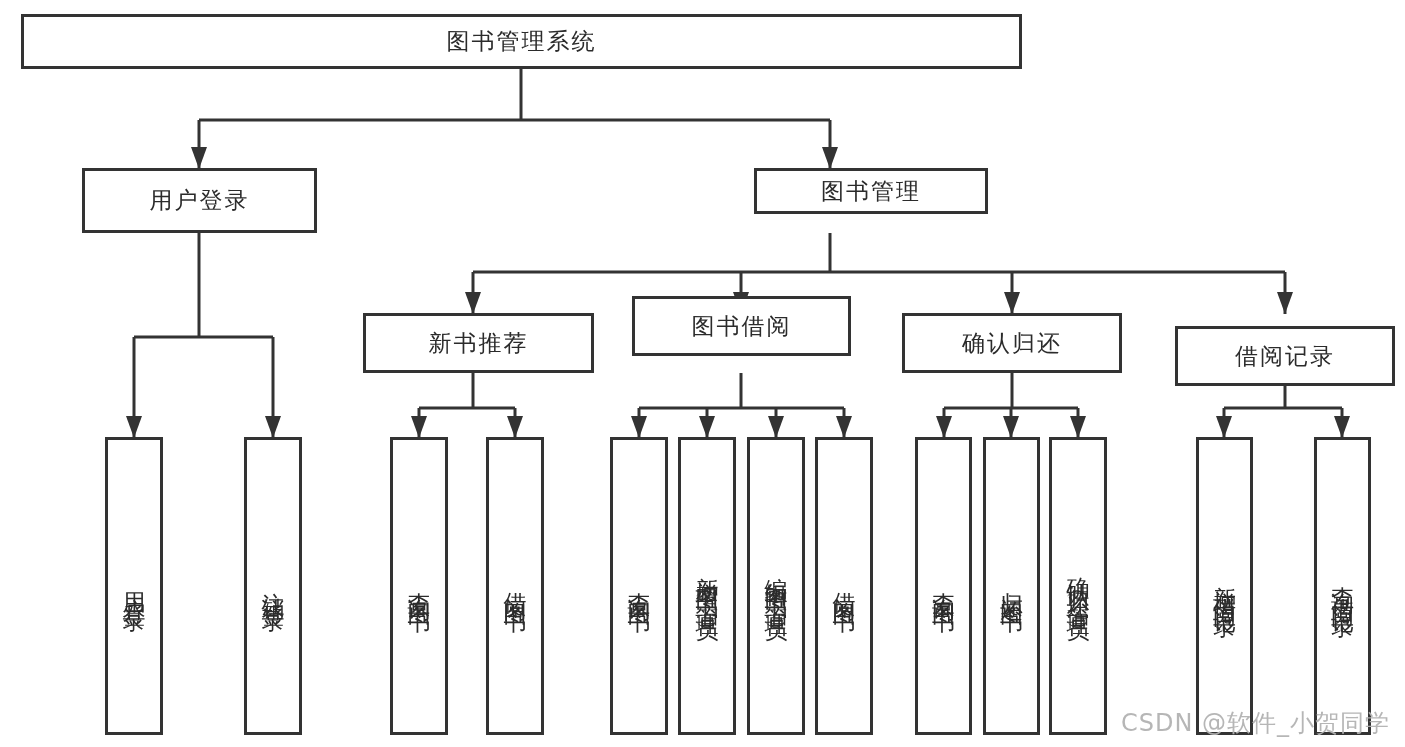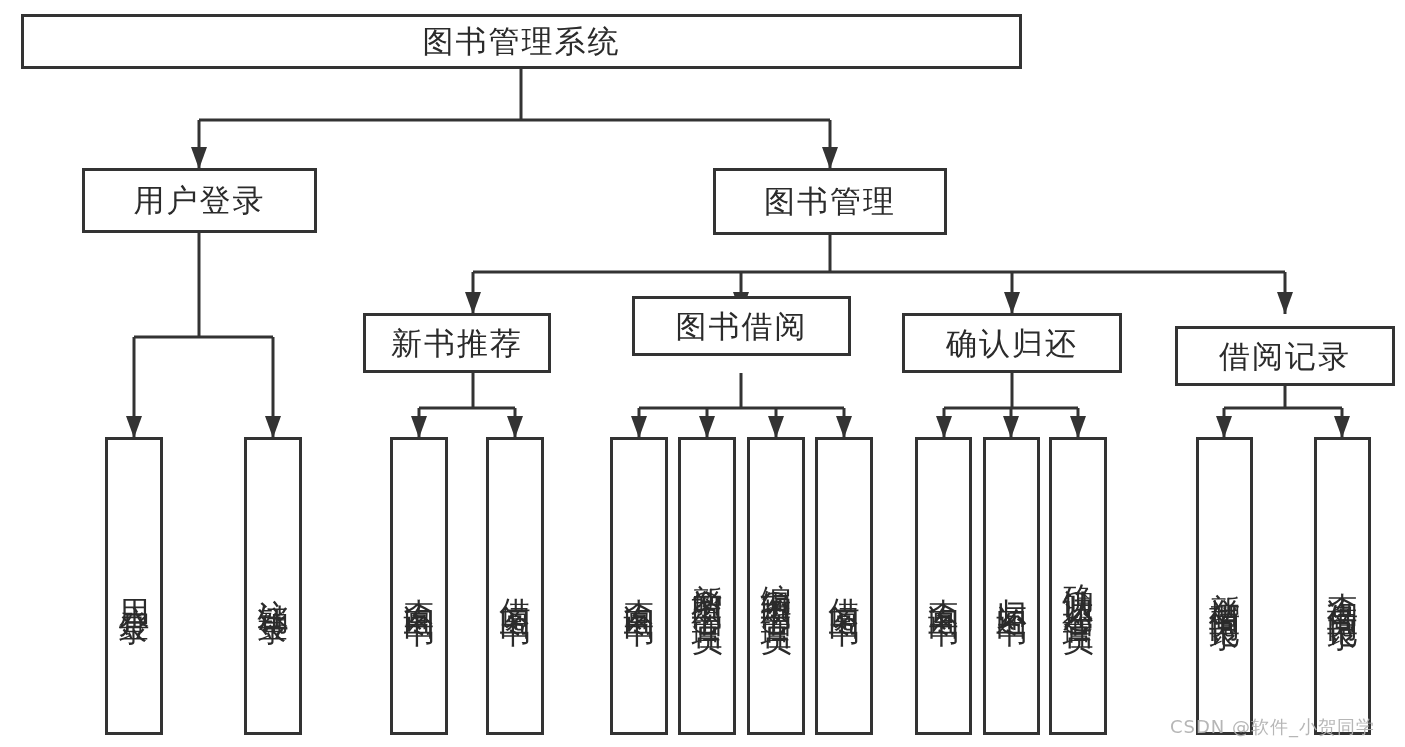--- a/index.html
+++ b/index.html
@@ -26,38 +26,38 @@
     box-sizing: border-box;
     border: 3px solid #333333;
     background: #ffffff;
     display: flex;
     align-items: center;
     justify-content: center;
     z-index: 2;
     color: #2b2b2b;
   }
   .node .label {
-    font-size: 31px;
+    font-size: 23px;
     line-height: 1;
     letter-spacing: 2px;
     white-space: nowrap;
     color: #2b2b2b;
     text-align: center;
   }
   .node.vertical .label {
     writing-mode: vertical-rl;
     text-orientation: mixed;
     letter-spacing: 6px;
     white-space: normal;
   }
   #watermark {
     position: absolute;
-    right: 30px;
+    right: 15px;
     bottom: 8px;
-    font-size: 18px;
+    font-size: 24px;
     letter-spacing: 1px;
     color: rgba(178, 178, 178, 0.95);
     z-index: 3;
     white-space: nowrap;
   }
 </style>
 </head>
 <body>
 
 <div id="diagram-canvas">
@@ -115,24 +115,24 @@
       <polyline points="1342,408 1342,438" fill="none" stroke="#333333" stroke-width="3"></polyline>
       <polygon points="1342,438 1334,416 1350,416" fill="#333333"></polygon>
     </svg>
   <div id="nodes-layer">
       <div class="node" style="left: 21px; top: 14px; width: 1001px; height: 55px;">
         <span class="label">图书管理系统</span>
       </div>
       <div class="node" style="left: 82px; top: 168px; width: 235px; height: 65px;">
         <span class="label">用户登录</span>
       </div>
-      <div class="node" style="left: 713px; top: 168px; width: 234px; height: 67px;">
+      <div class="node" style="left: 754px; top: 168px; width: 234px; height: 46px;">
         <span class="label">图书管理</span>
       </div>
-      <div class="node" style="left: 363px; top: 313px; width: 188px; height: 60px;">
+      <div class="node" style="left: 363px; top: 313px; width: 231px; height: 60px;">
         <span class="label">新书推荐</span>
       </div>
       <div class="node" style="left: 632px; top: 296px; width: 219px; height: 60px;">
         <span class="label">图书借阅</span>
       </div>
       <div class="node" style="left: 902px; top: 313px; width: 220px; height: 60px;">
         <span class="label">确认归还</span>
       </div>
       <div class="node" style="left: 1175px; top: 313px; width: 220px; height: 60px; margin-top: 13px;">
         <span class="label">借阅记录</span>

